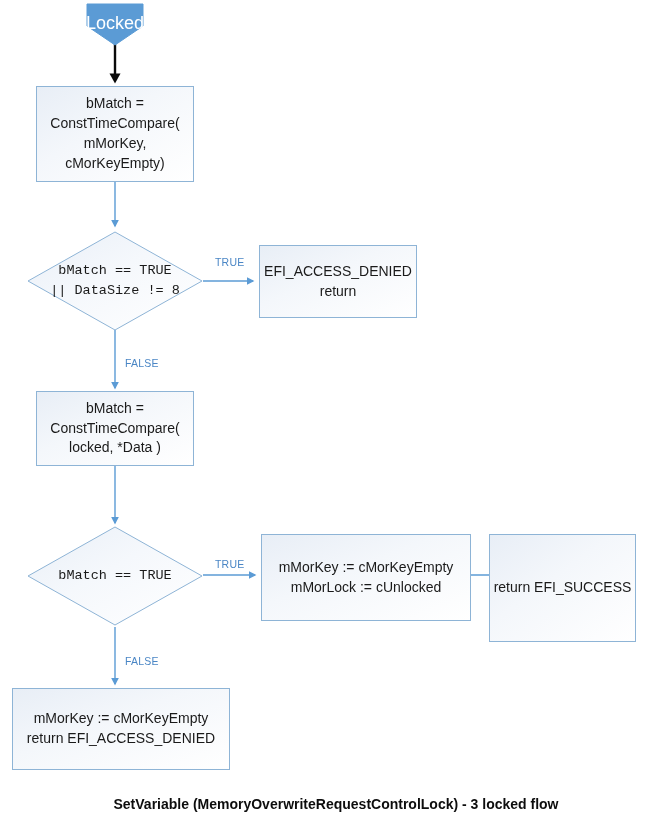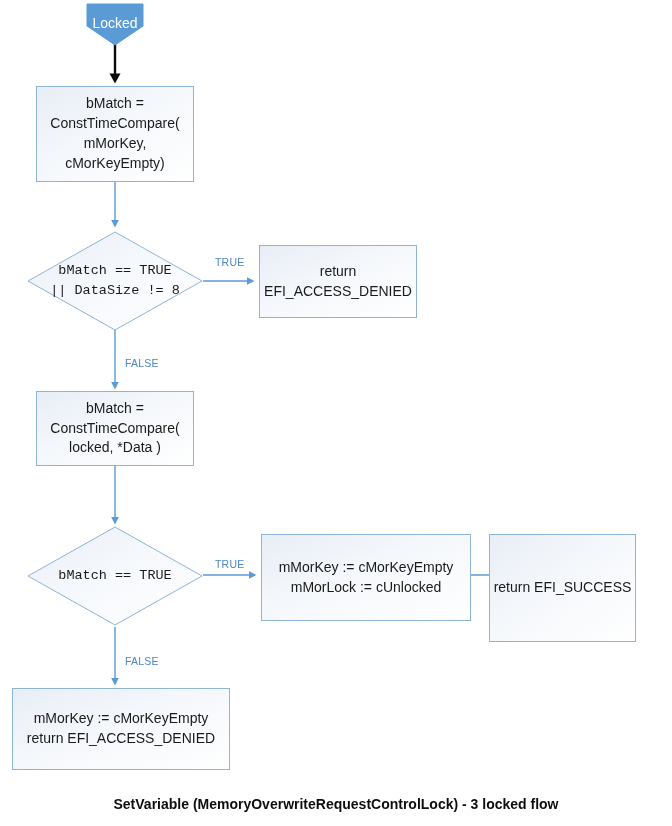--- a/index.html
+++ b/index.html
@@ -85,21 +85,21 @@
   .pentagon-label {
     position: absolute;
     left: 0;
     top: 0;
     width: 100%;
     height: 42px;
     display: flex;
     align-items: center;
     justify-content: center;
     color: #ffffff;
-    font-size: 14px;
+    font-size: 18px;
   }
 
   
   .edge-label {
     position: absolute;
     color: #4A86C5;
     font-size: 10.5px;
     letter-spacing: 0.2px;
     white-space: nowrap;
   }
@@ -196,22 +196,22 @@
     <div class="diamond-label">
       <div>
         <span class="line">bMatch == TRUE</span>
         <span class="line">|| DataSize != 8</span>
       </div>
     </div>
   </div>
 
   <div class="node box" style="left:259px; top:245px; width:158px; height:73px;">
     <div>
+      <span class="line">EFI_ACCESS_DENIED</span>
       <span class="line">return</span>
-      <span class="line">EFI_ACCESS_DENIED</span>
     </div>
   </div>
 
   <div class="node box" style="left:36px; top:391px; width:158px; height:75px;">
     <div>
       <span class="line">bMatch =</span>
       <span class="line">ConstTimeCompare(</span>
       <span class="line">locked, *Data )</span>
     </div>
   </div>

